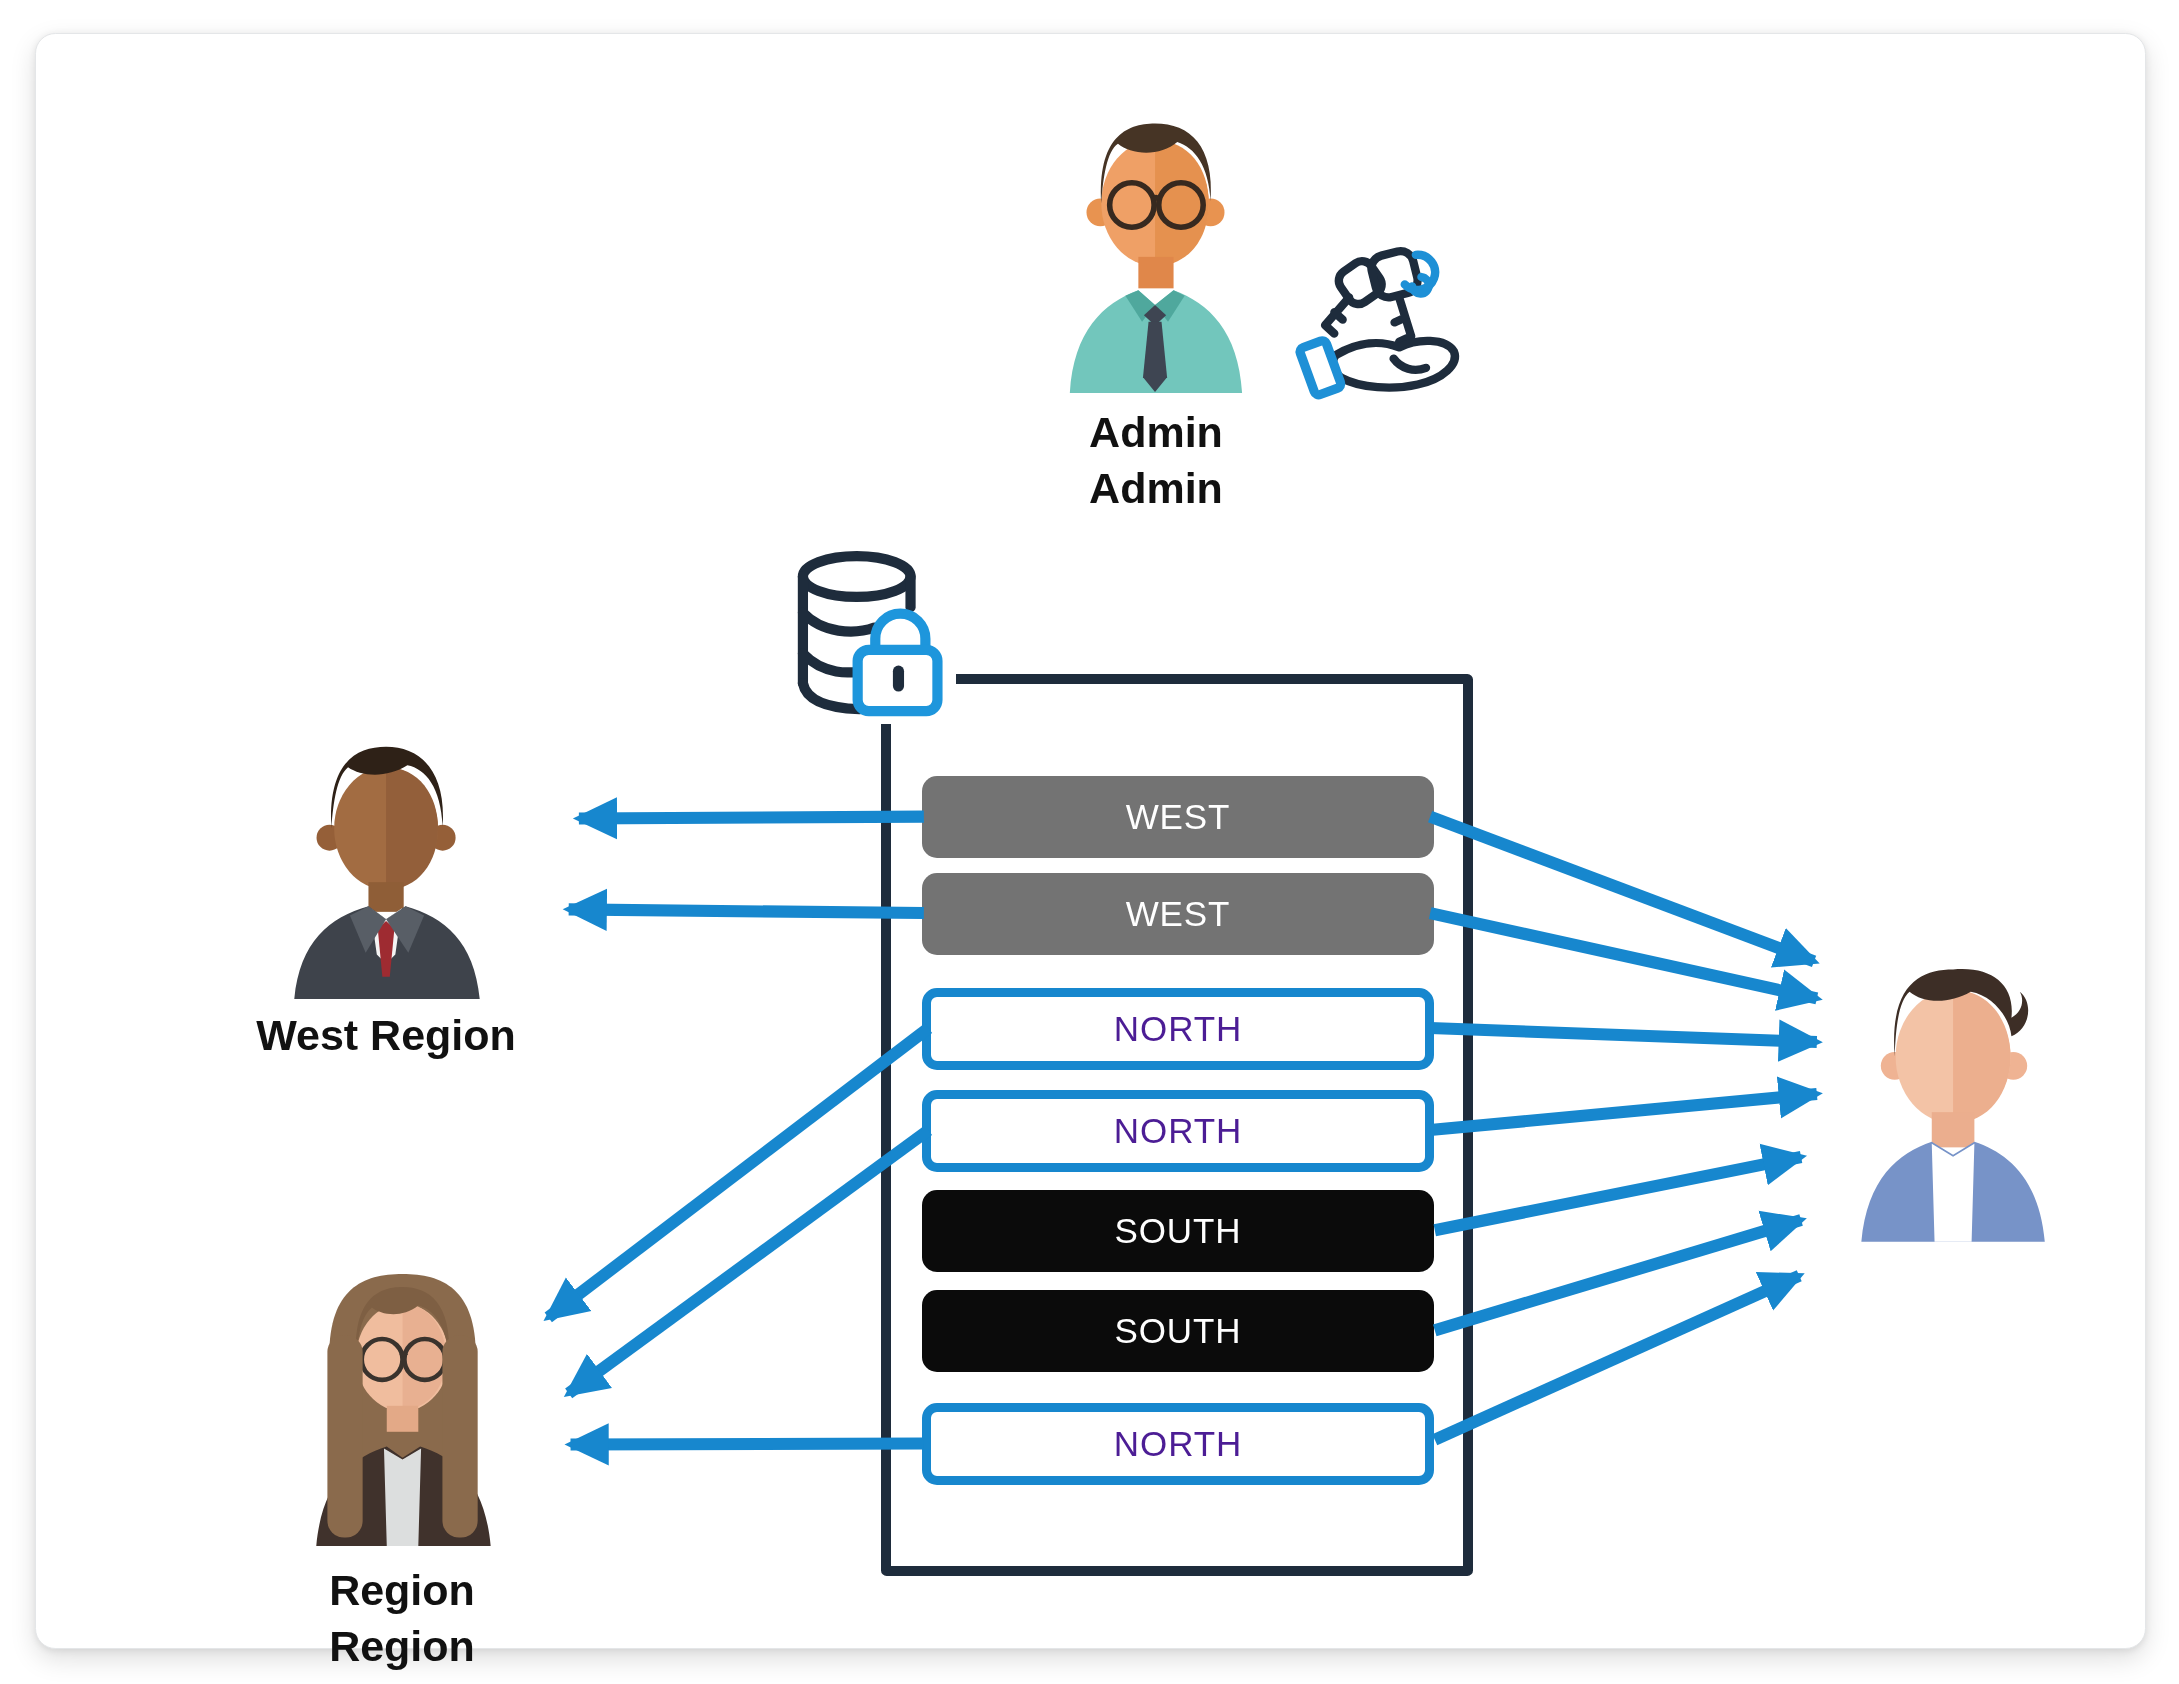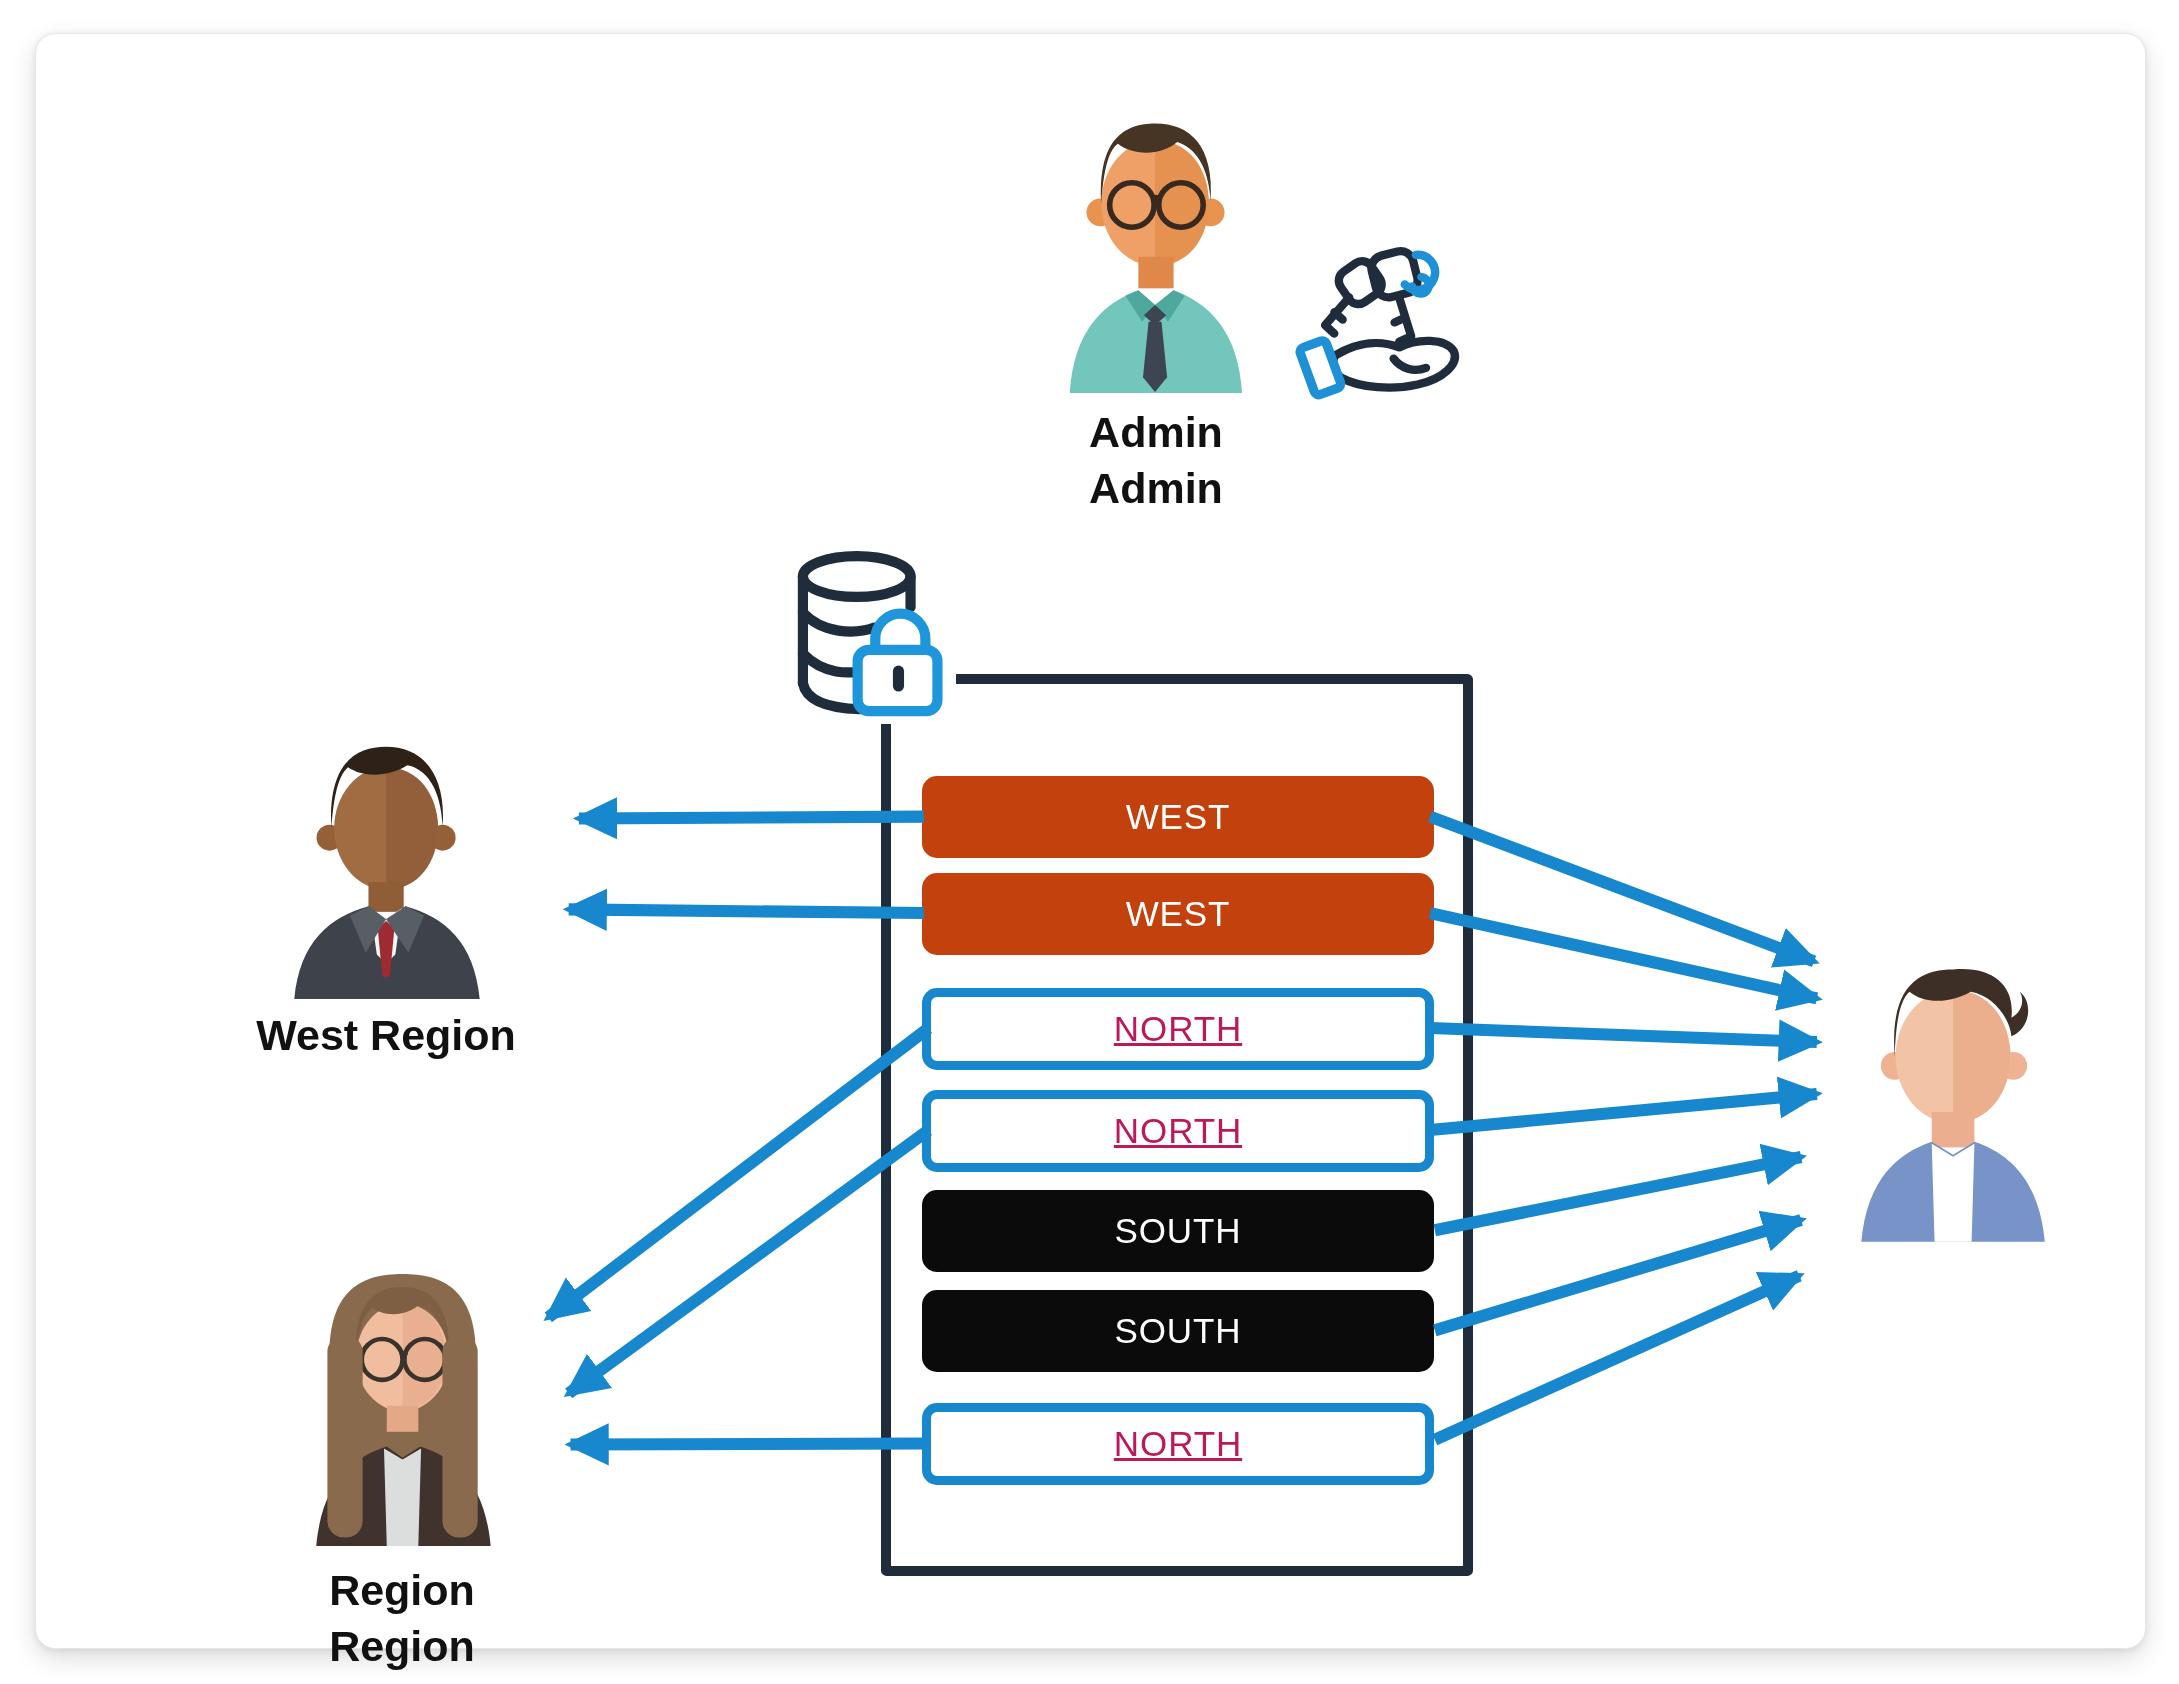--- a/index.html
+++ b/index.html
@@ -7,23 +7,23 @@
           font-family:"Liberation Sans", sans-serif;}
   .card{position:absolute;left:35px;top:33px;width:2109px;height:1614px;background:#ffffff;
         border:0.9px solid #e4e6e8;border-radius:20.4px;
         box-shadow:0 9.3px 26px rgba(0,0,0,0.13), 0 1.9px 7.4px rgba(0,0,0,0.08);}
   
   .perm-box{position:absolute;left:845px;top:640px;width:592px;height:902px;
             border:10.2px solid #1E2C3C;border-radius:5.6px;box-sizing:border-box;background:transparent;}
   .row{position:absolute;left:886px;width:512px;height:82px;box-sizing:border-box;
        display:flex;align-items:center;justify-content:center;
        font-size:35px;letter-spacing:0.9px;border-radius:15px;}
-  .row.solid-blue{background:#c2410c;color:#ffffff;}
+  .row.solid-blue{background:#737373;color:#ffffff;}
   .row.solid-black{background:#0B0B0B;color:#ffffff;justify-content:center;}
-  .row.outline-blue{background:#ffffff;color:#be185d;border:9.3px solid #1787CE;text-decoration:underline;}
+  .row.outline-blue{background:#ffffff;color:#4c1d95;border:9.3px solid #1787CE;}
   
   .actor-label{position:absolute;width:278px;text-align:center;font-weight:bold;
                font-size:43px;line-height:1.3;color:#111111;}
   
   .db-mask{position:absolute;left:753px;top:508px;width:167px;height:182px;background:#ffffff;}
   .abs{position:absolute;}
   svg{display:block;}
 </style>
 </head>
 <body>

